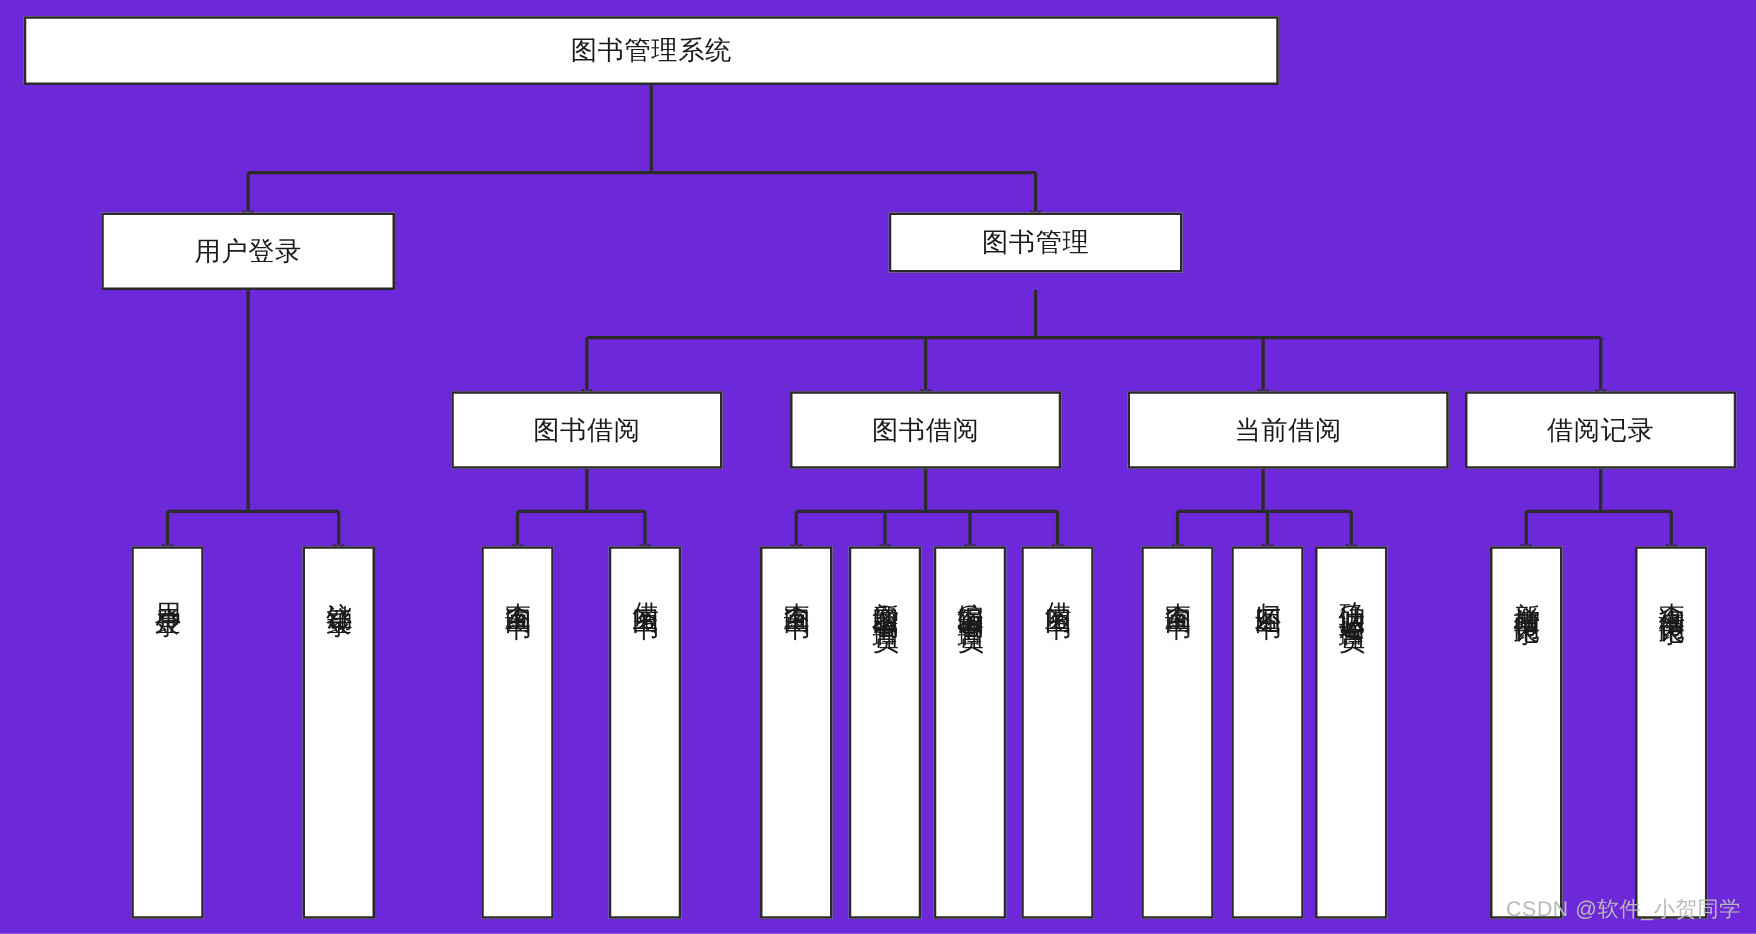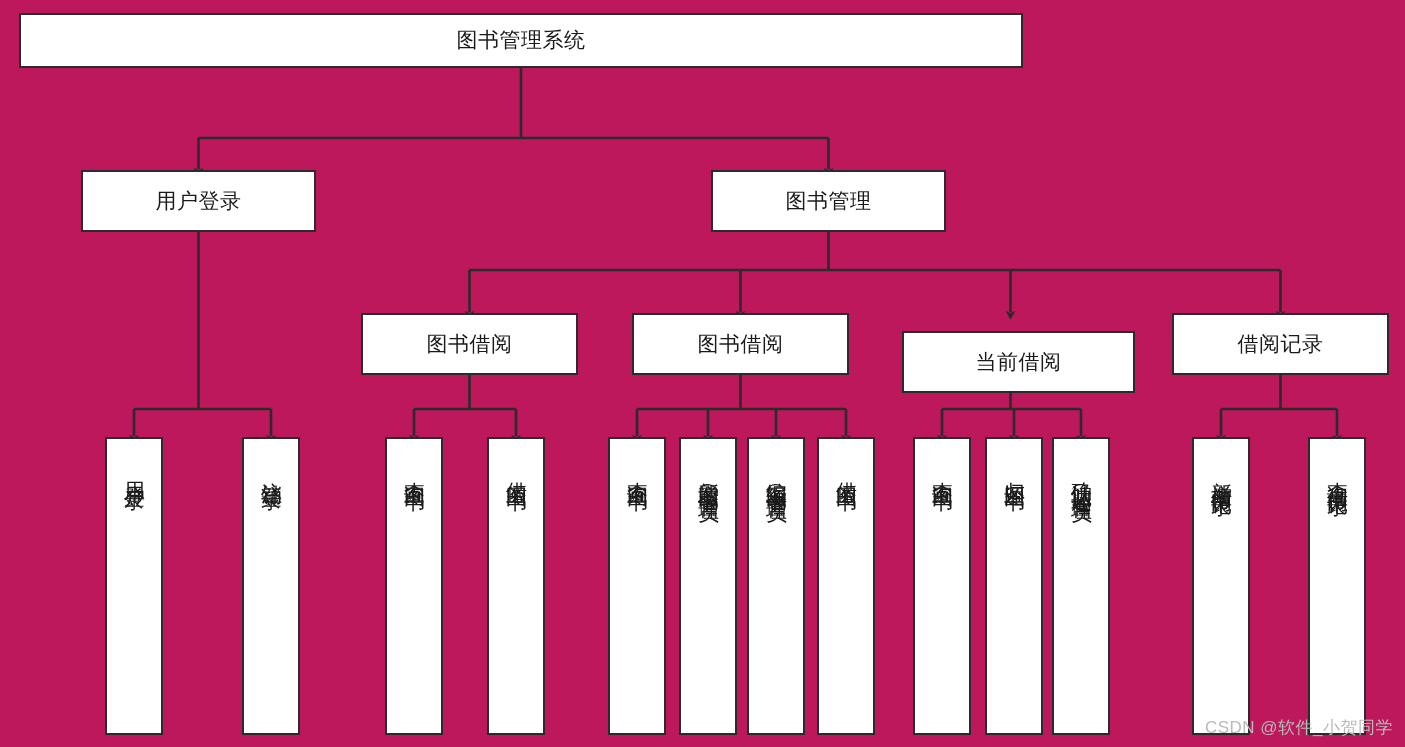--- a/index.html
+++ b/index.html
@@ -11,21 +11,21 @@
     width: 1405px;
     height: 747px;
     font-family: "DejaVu Sans", "Liberation Sans", sans-serif;
     overflow: hidden;
     position: relative;
   }
   #diagram-root {
     position: relative;
     width: 1405px;
     height: 747px;
-    background: #be185d;
+    background: #6d28d9;
   }
   svg.edges {
     position: absolute;
     left: 0;
     top: 0;
     width: 1405px;
     height: 747px;
     pointer-events: none;
   }
   .node {
@@ -119,30 +119,30 @@
       </g>
   </svg>
 
   <div id="node-layer">
       <div class="node" style="left: 19px; top: 13px; width: 1004px; height: 55px;">
         <span class="label">图书管理系统</span>
       </div>
       <div class="node" style="left: 81px; top: 170px; width: 235px; height: 62px;">
         <span class="label">用户登录</span>
       </div>
-      <div class="node" style="left: 711px; top: 170px; width: 235px; height: 62px;">
+      <div class="node" style="left: 711px; top: 170px; width: 235px; height: 48px;">
         <span class="label">图书管理</span>
       </div>
       <div class="node" style="left: 361px; top: 313px; width: 217px; height: 62px;">
         <span class="label">图书借阅</span>
       </div>
       <div class="node" style="left: 632px; top: 313px; width: 217px; height: 62px; text-align: right;">
         <span class="label">图书借阅</span>
       </div>
-      <div class="node" style="left: 902px; top: 331px; width: 233px; height: 62px;">
+      <div class="node" style="left: 902px; top: 313px; width: 257px; height: 62px;">
         <span class="label">当前借阅</span>
       </div>
       <div class="node" style="left: 1172px; top: 313px; width: 217px; height: 62px;">
         <span class="label">借阅记录</span>
       </div>
       <div class="node vertical" style="left: 105px; top: 437px; width: 58px; height: 298px;">
         <span class="label">用户登录</span>
       </div>
       <div class="node vertical" style="left: 242px; top: 437px; width: 58px; height: 298px;">
         <span class="label">注销登录</span>

